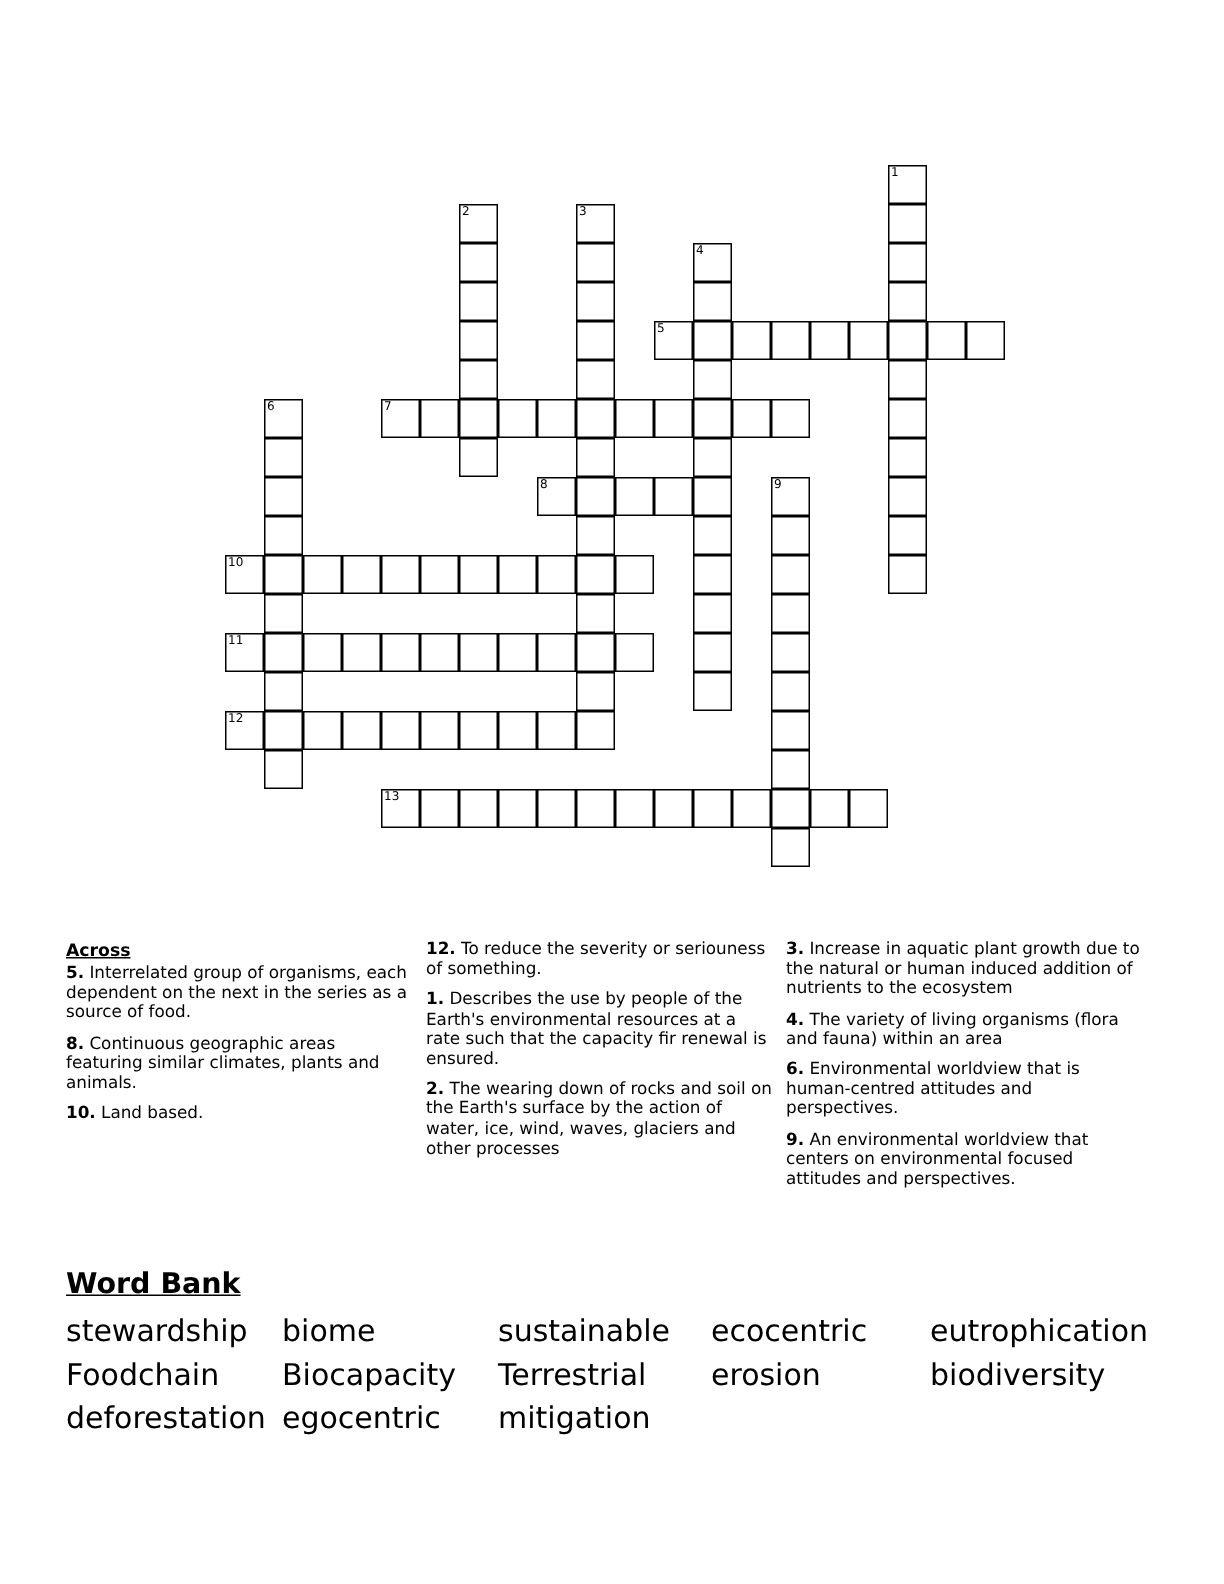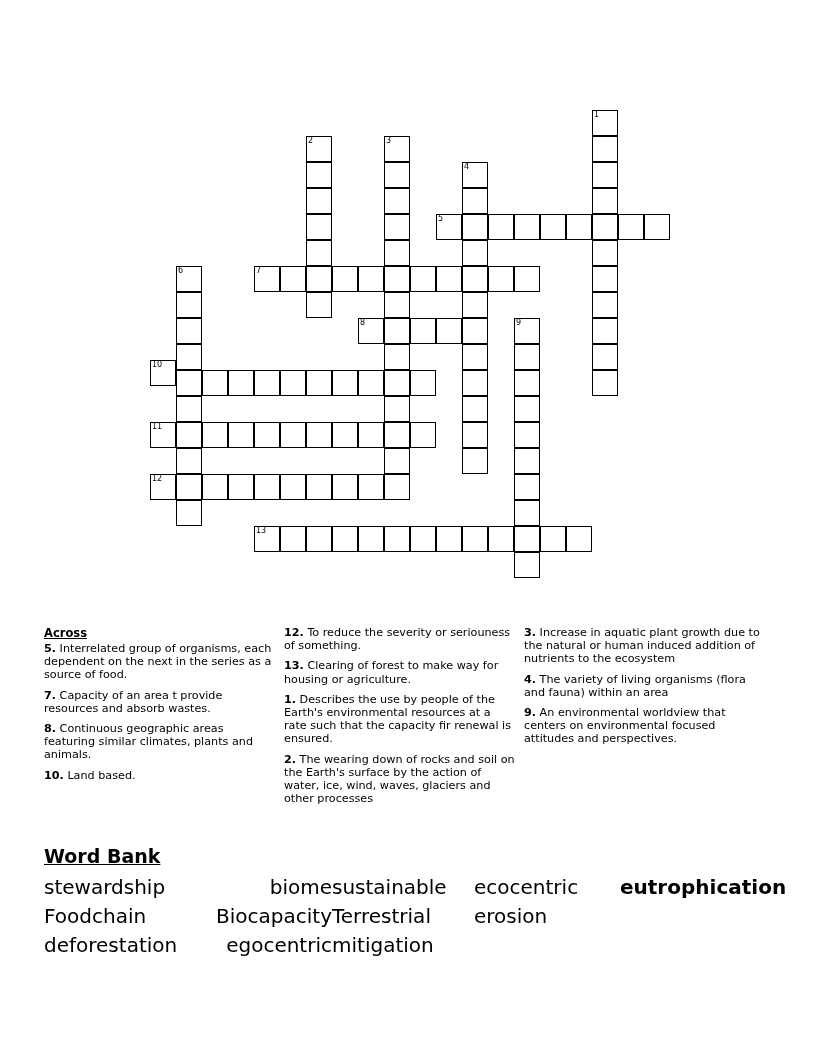--- a/index.html
+++ b/index.html
@@ -143,24 +143,24 @@
     display: flex;
     height: 29px;
     align-items: center;
   }
   .wb-cell {
     font-size: 20px;
     line-height: 22px;
     white-space: nowrap;
   }
   .wb-cell.w0 { width: 144px; }
-  .wb-cell.w1 { width: 144px; text-align: right; }
+  .wb-cell.w1 { width: 144px; }
   .wb-cell.w2 { width: 142px; }
   .wb-cell.w3 { width: 146px; }
-  .wb-cell.w4 { width: 160px; font-weight: bold; }
+  .wb-cell.w4 { width: 160px; }
 </style>
 </head>
 <body>
 
 <div class="page">
 
 
 
   <div class="grid-wrap" id="grid">
       <div class="cell" style="left: 592px; top: 110px;">
@@ -232,21 +232,21 @@
       <div class="cell" style="left: 462px; top: 318px;"></div>
       <div class="cell" style="left: 514px; top: 318px;">
         <span class="num">9</span>
       </div>
       <div class="cell" style="left: 592px; top: 318px;"></div>
       <div class="cell" style="left: 176px; top: 344px;"></div>
       <div class="cell" style="left: 384px; top: 344px;"></div>
       <div class="cell" style="left: 462px; top: 344px;"></div>
       <div class="cell" style="left: 514px; top: 344px;"></div>
       <div class="cell" style="left: 592px; top: 344px;"></div>
-      <div class="cell" style="left: 150px; top: 360px;">
+      <div class="cell" style="left: 150px; top: 370px;">
         <span class="num">10</span>
       </div>
       <div class="cell" style="left: 176px; top: 370px;"></div>
       <div class="cell" style="left: 202px; top: 370px;"></div>
       <div class="cell" style="left: 228px; top: 370px;"></div>
       <div class="cell" style="left: 254px; top: 370px;"></div>
       <div class="cell" style="left: 280px; top: 370px;"></div>
       <div class="cell" style="left: 306px; top: 370px;"></div>
       <div class="cell" style="left: 332px; top: 370px;"></div>
       <div class="cell" style="left: 358px; top: 370px;"></div>
@@ -308,51 +308,51 @@
       <div class="cell" style="left: 514px; top: 526px;"></div>
       <div class="cell" style="left: 540px; top: 526px;"></div>
       <div class="cell" style="left: 566px; top: 526px;"></div>
       <div class="cell" style="left: 514px; top: 552px;"></div>
     </div>
 
   <div class="clues">
     <div class="clue-col c1" id="clue-col-1">
         <div class="clue-head">Across</div>
         <p class="clue"><b>5.</b> Interrelated group of organisms, each dependent on the next in the series as a source of food.</p>
-        <p class="clue"><b>7.</b> Capacity of an area t provide resources and absorb wastes.</p>
         <p class="clue"><b>8.</b> Continuous geographic areas featuring similar climates, plants and animals.</p>
         <p class="clue"><b>10.</b> Land based.</p>
       </div>
     <div class="clue-col c2" id="clue-col-2">
         <p class="clue"><b>12.</b> To reduce the severity or seriouness of something.</p>
-        <p class="clue"><b>13.</b> Clearing of forest to make way for housing or agriculture.</p>
         <p class="clue"><b>1.</b> Describes the use by people of the Earth's environmental resources at a rate such that the capacity fir renewal is ensured.</p>
         <p class="clue"><b>2.</b> The wearing down of rocks and soil on the Earth's surface by the action of water, ice, wind, waves, glaciers and other processes</p>
       </div>
     <div class="clue-col c3" id="clue-col-3">
         <p class="clue"><b>3.</b> Increase in aquatic plant growth due to the natural or human induced addition of nutrients to the ecosystem</p>
         <p class="clue"><b>4.</b> The variety of living organisms (flora and fauna) within an area</p>
+        <p class="clue"><b>6.</b> Environmental worldview that is human-centred attitudes and perspectives.</p>
         <p class="clue"><b>9.</b> An environmental worldview that centers on environmental focused attitudes and perspectives.</p>
       </div>
   </div>
 
   <div class="wb-title">Word Bank</div>
   <div class="wordbank" id="wordbank">
       <div class="wb-row">
         <span class="wb-cell w0">stewardship</span>
         <span class="wb-cell w1">biome</span>
         <span class="wb-cell w2">sustainable</span>
         <span class="wb-cell w3">ecocentric</span>
         <span class="wb-cell w4">eutrophication</span>
       </div>
       <div class="wb-row">
         <span class="wb-cell w0">Foodchain</span>
         <span class="wb-cell w1">Biocapacity</span>
         <span class="wb-cell w2">Terrestrial</span>
         <span class="wb-cell w3">erosion</span>
+        <span class="wb-cell w4">biodiversity</span>
       </div>
       <div class="wb-row">
         <span class="wb-cell w0">deforestation</span>
         <span class="wb-cell w1">egocentric</span>
         <span class="wb-cell w2">mitigation</span>
         <span class="wb-cell w3"></span>
         <span class="wb-cell w4"></span>
       </div>
     </div>
 

